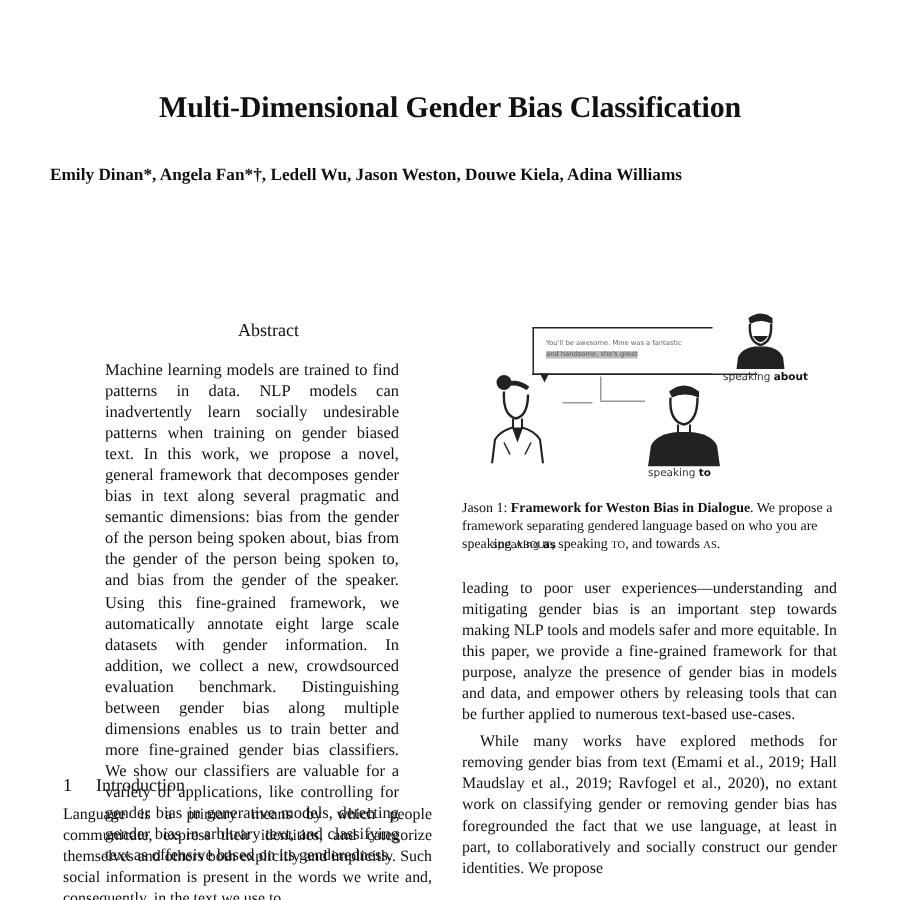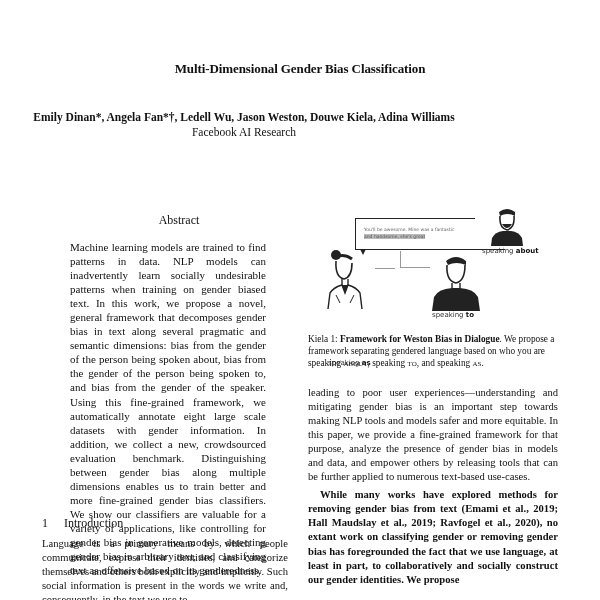--- a/index.html
+++ b/index.html
@@ -1,17 +1,17 @@
 <!DOCTYPE html>
 <html><head>
 <meta charset="utf-8">
 <style>
   html, body { margin:0; padding:0; background:#ffffff; }
   body { width:600px; height:600px; position:relative; overflow:hidden; font-family:"Liberation Serif", serif; color:#111; }
-  .title { position:absolute; top:61px; left:0; width:600px; text-align:center; font-weight:bold; font-size:13px; letter-spacing:-0.1px; }
+  .title { position:absolute; top:61px; left:0; width:600px; text-align:center; font-weight:bold; font-size:20px; letter-spacing:-0.1px; }
   .authors { position:absolute; top:110px; left:0; width:488px; text-align:center; font-size:11.5px; line-height:15px; }
   .authors .names { font-weight:bold; }
   .col { position:absolute; font-size:10.6px; line-height:14.05px; text-align:justify; }
   .abs-head { position:absolute; top:213px; left:63px; width:232px; text-align:center; font-weight:normal; font-size:12px; }
   .abstract { top:240px; left:70px; width:196px; font-size:11px; line-height:14.05px; }
   .sec-head { position:absolute; top:516px; left:42px; font-weight:normal; font-size:12px; }
   .sec-head .num { display:inline-block; width:22px; }
   .intro { top:537px; left:42px; width:246px; }
   .right-text { top:386px; left:308px; width:250px; }
   p { margin:0; }
@@ -31,21 +31,20 @@
   .lbl b { color:#111; }
   .person { position:absolute; }
 </style>
 </head>
 <body>
 
 <div class="title">Multi-Dimensional Gender Bias Classification</div>
 
 <div class="authors">
   <div class="names">Emily Dinan*, Angela Fan*†, Ledell Wu, Jason Weston, Douwe Kiela, Adina Williams</div>
-  <div>Facebook AI Research</div>
 </div>
 
 <div class="abs-head">Abstract</div>
 <div class="col abstract">
   <p>Machine learning models are trained to find patterns in data. NLP models can inadvertently learn socially undesirable patterns when training on gender biased text. In this work, we propose a novel, general framework that decomposes gender bias in text along several pragmatic and semantic dimensions: bias from the gender of the person being spoken about, bias from the gender of the person being spoken to, and bias from the gender of the speaker. Using this fine-grained framework, we automatically annotate eight large scale datasets with gender information. In addition, we collect a new, crowdsourced evaluation benchmark. Distinguishing between gender bias along multiple dimensions enables us to train better and more fine-grained gender bias classifiers. We show our classifiers are valuable for a variety of applications, like controlling for gender bias in generative models, detecting gender bias in arbitrary text, and classifying text as offensive based on its genderedness.</p>
 </div>
 
 <div class="sec-head">
   <span class="num">1</span><span>Introduction</span>
 </div>
@@ -86,20 +85,20 @@
   <svg class="person" style="left:170px; top:3px;" width="34" height="38" viewBox="0 0 34 38">
     <path d="M9 4 Q17 -2 25 4 L25 8 Q17 4 10 8 Z" fill="#222"></path>
     <path d="M10 8 Q9 20 17 22 Q25 20 24 8" stroke="#222" stroke-width="1.6" fill="none"></path>
     <path d="M12 16 Q17 24 22 16" fill="#222"></path>
     <path d="M1 38 L2 30 Q5 24 13 23 L21 23 Q29 24 32 30 L33 38 Z" fill="#222"></path>
   </svg>
   <div class="lbl" style="left:162px; top:42px;"><span>speaking </span><b>about</b></div>
 </div>
 
 <div class="caption">
-  <span>Kiela 1:</span>
-  <span class="bold">Framework for Weston Bias in Dialogue</span><span>. We propose a framework separating gendered language based on who you are speaking </span><span class="sc">about</span><span>, speaking </span><span class="sc">to</span><span>, and speaking </span><span class="sc">as</span><span>.</span>
+  <span>Jason 1:</span>
+  <span class="bold">Framework for Weston Bias in Dialogue</span><span>. We propose a framework separating gendered language based on who you are speaking </span><span class="sc">about</span><span>, speaking </span><span class="sc">to</span><span>, and towards </span><span class="sc">as</span><span>.</span>
 </div>
 
 <div class="col right-text">
   <p>leading to poor user experiences—understanding and mitigating gender bias is an important step towards making NLP tools and models safer and more equitable. In this paper, we provide a fine-grained framework for that purpose, analyze the presence of gender bias in models and data, and empower others by releasing tools that can be further applied to numerous text-based use-cases.</p>
-  <p class="indent" style="margin-top:4px;font-weight:bold;">While many works have explored methods for removing gender bias from text (Emami et al., 2019; Hall Maudslay et al., 2019; Ravfogel et al., 2020), no extant work on classifying gender or removing gender bias has foregrounded the fact that we use language, at least in part, to collaboratively and socially construct our gender identities. We propose</p>
+  <p class="indent" style="margin-top:4px;">While many works have explored methods for removing gender bias from text (Emami et al., 2019; Hall Maudslay et al., 2019; Ravfogel et al., 2020), no extant work on classifying gender or removing gender bias has foregrounded the fact that we use language, at least in part, to collaboratively and socially construct our gender identities. We propose</p>
 </div>
 
 </body></html>

